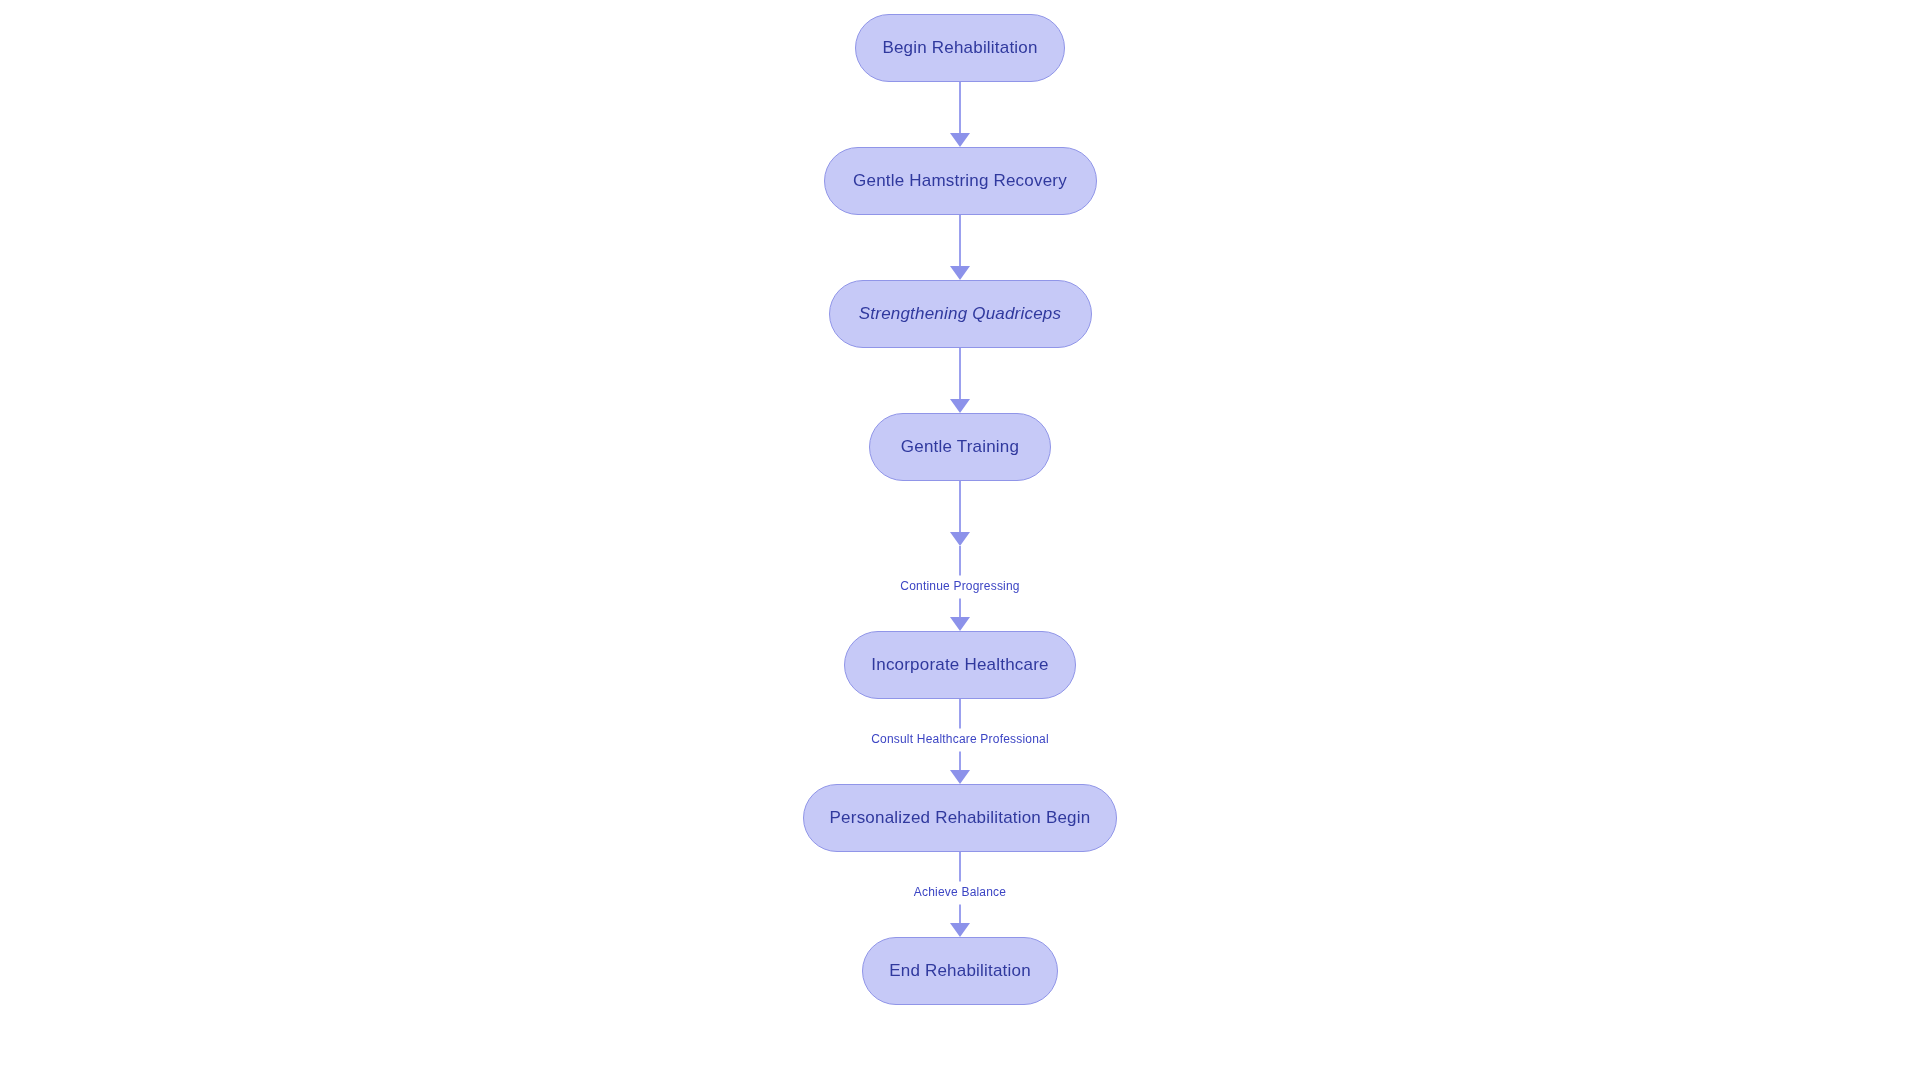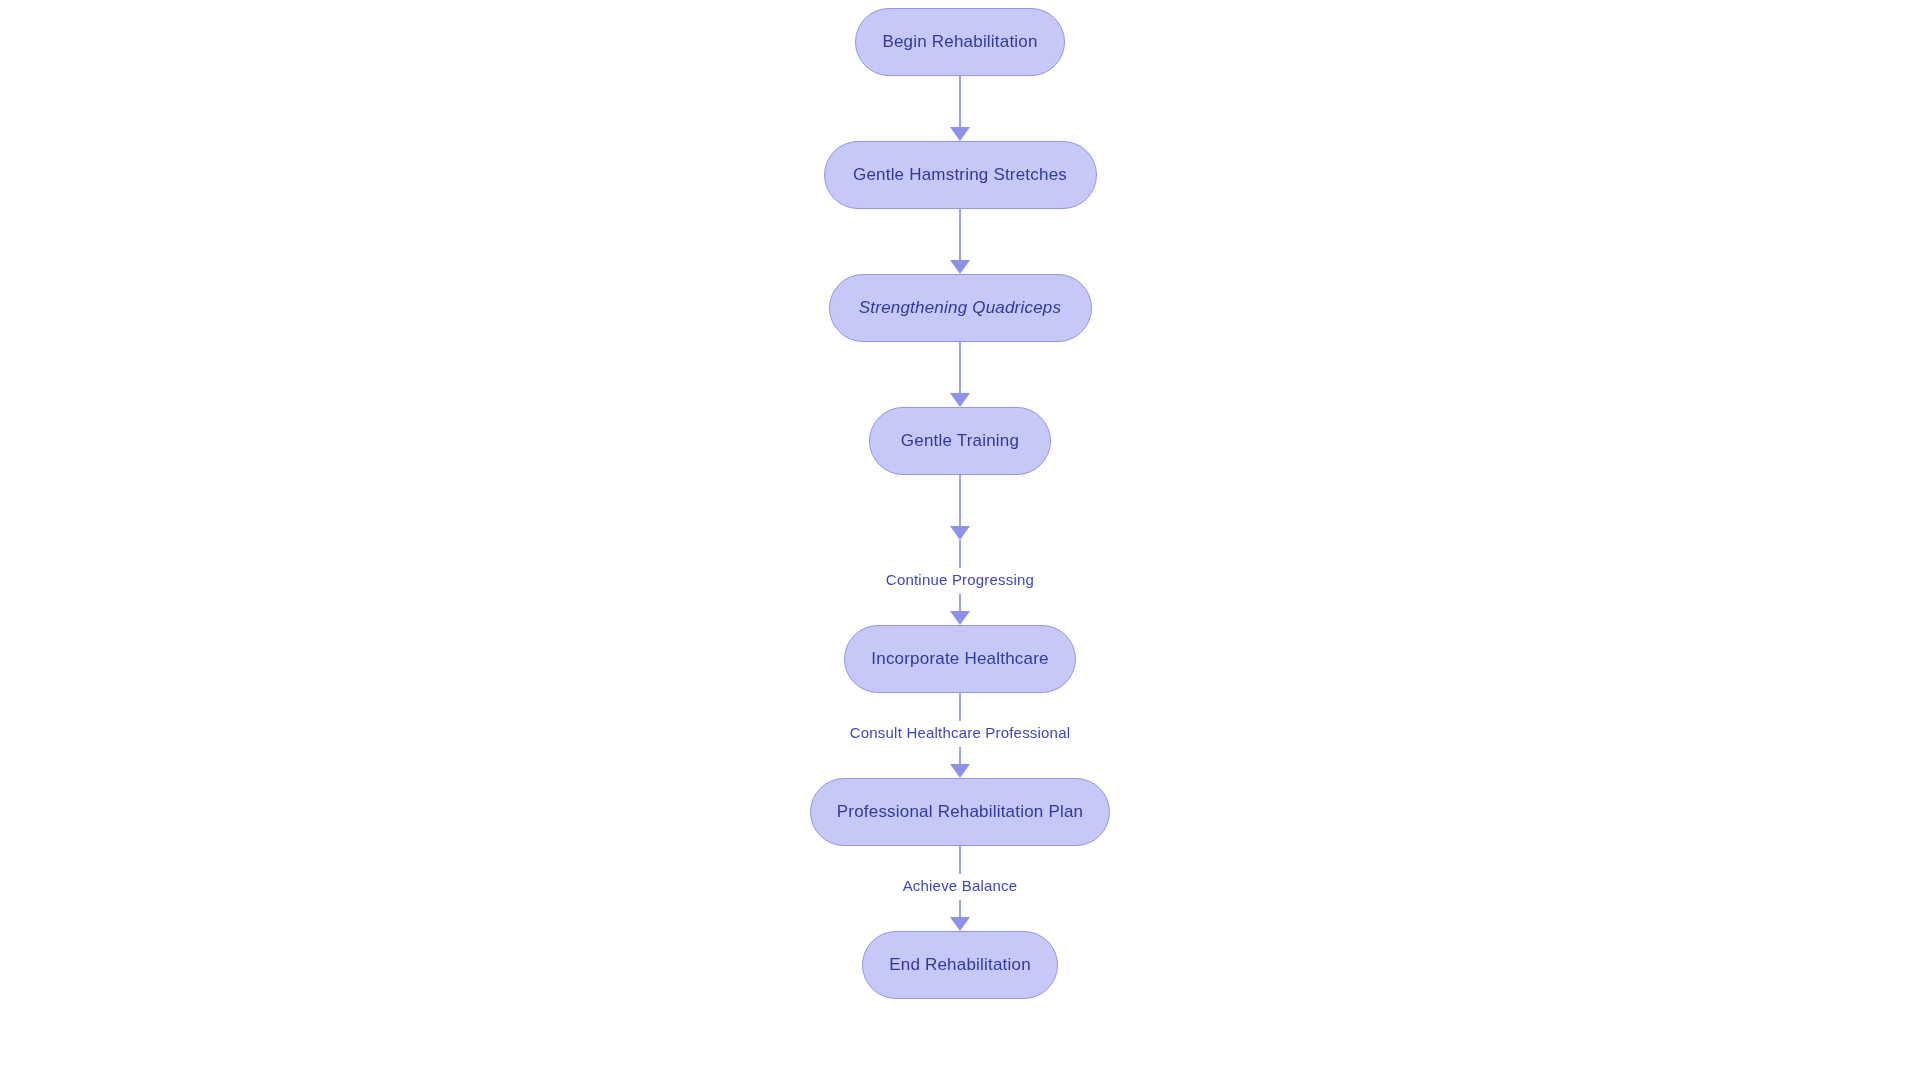--- a/index.html
+++ b/index.html
@@ -16,21 +16,21 @@
     width: 1920px;
     height: 1083px;
     background: var(--bg);
     font-family: "Liberation Sans", sans-serif;
     overflow: hidden;
   }
   .canvas {
     position: relative;
     width: 1920px;
     height: 1083px;
-    padding-top: 8px;
+    padding-top: 14px;
     display: flex;
     flex-direction: column;
     align-items: center;
   }
   .node {
     position: relative;
     z-index: 2;
     height: 68px;
     width: max-content;
     padding: 0 26px;
@@ -82,39 +82,39 @@
     border-top: 14px solid var(--edge-arrow);
   }
   .edge-label {
     position: absolute;
     left: 50%;
     top: 48%;
     transform: translate(-50%, -50%);
     background: var(--bg);
     padding: 3px 6px 6px 6px;
     color: var(--edge-label);
-    font-size: 15px;
+    font-size: 12px;
     letter-spacing: 0.2px;
     white-space: nowrap;
     z-index: 1;
   }
 </style>
 </head>
 <body>
 
 <div class="canvas">
 
   <div class="node">Begin Rehabilitation</div>
 
   <div class="connector">
     <span class="line"></span>
     <span class="arrowhead"></span>
   </div>
 
-  <div class="node">Gentle Hamstring Stretches</div>
+  <div class="node">Gentle Hamstring Recovery</div>
 
   <div class="connector">
     <span class="line"></span>
     <span class="arrowhead"></span>
   </div>
 
   <div class="node">Strengthening Quadriceps</div>
 
   <div class="connector">
     <span class="line"></span>
@@ -136,21 +136,21 @@
   </div>
 
   <div class="node">Incorporate Healthcare</div>
 
   <div class="connector labeled">
     <span class="line"></span>
     <span class="edge-label">Consult Healthcare Professional</span>
     <span class="arrowhead"></span>
   </div>
 
-  <div class="node">Professional Rehabilitation Plan</div>
+  <div class="node">Personalized Rehabilitation Begin</div>
 
   <div class="connector labeled">
     <span class="line"></span>
     <span class="edge-label">Achieve Balance</span>
     <span class="arrowhead"></span>
   </div>
 
   <div class="node">End Rehabilitation</div>
 
 </div>

